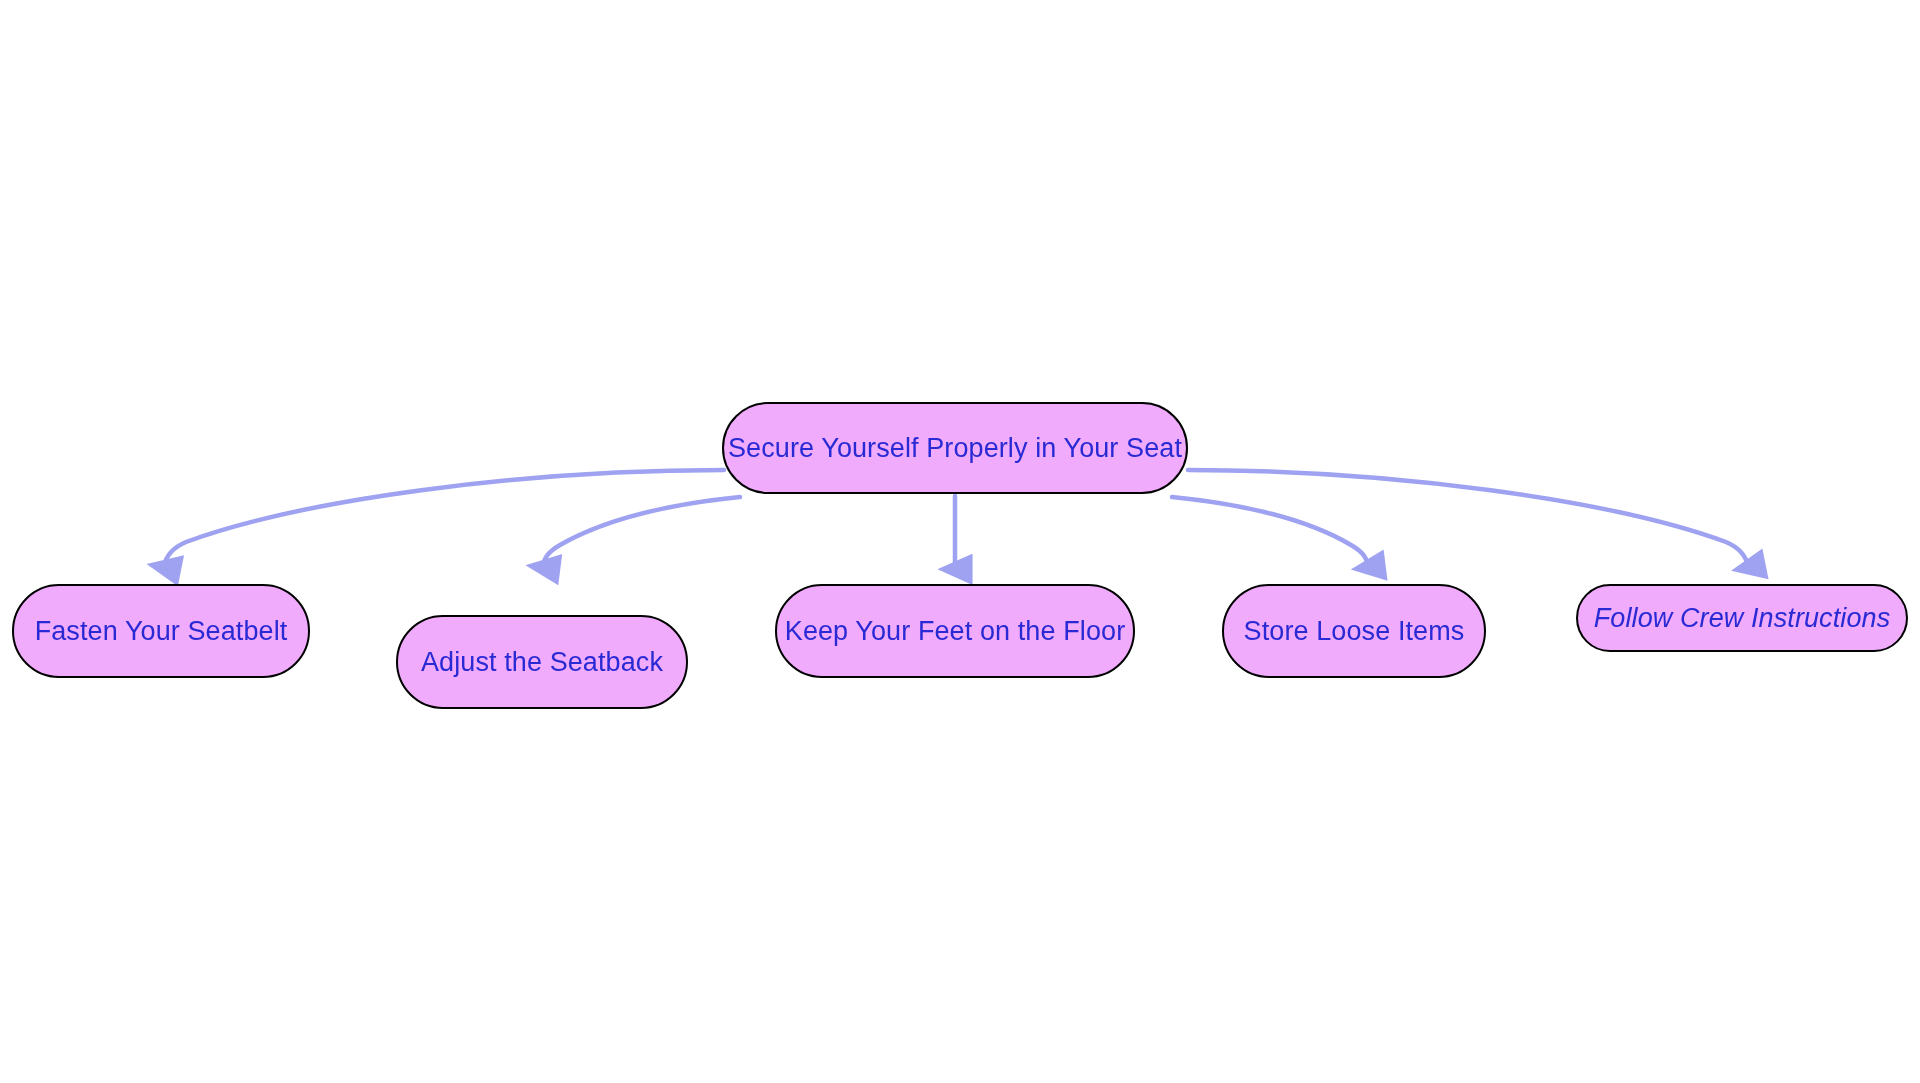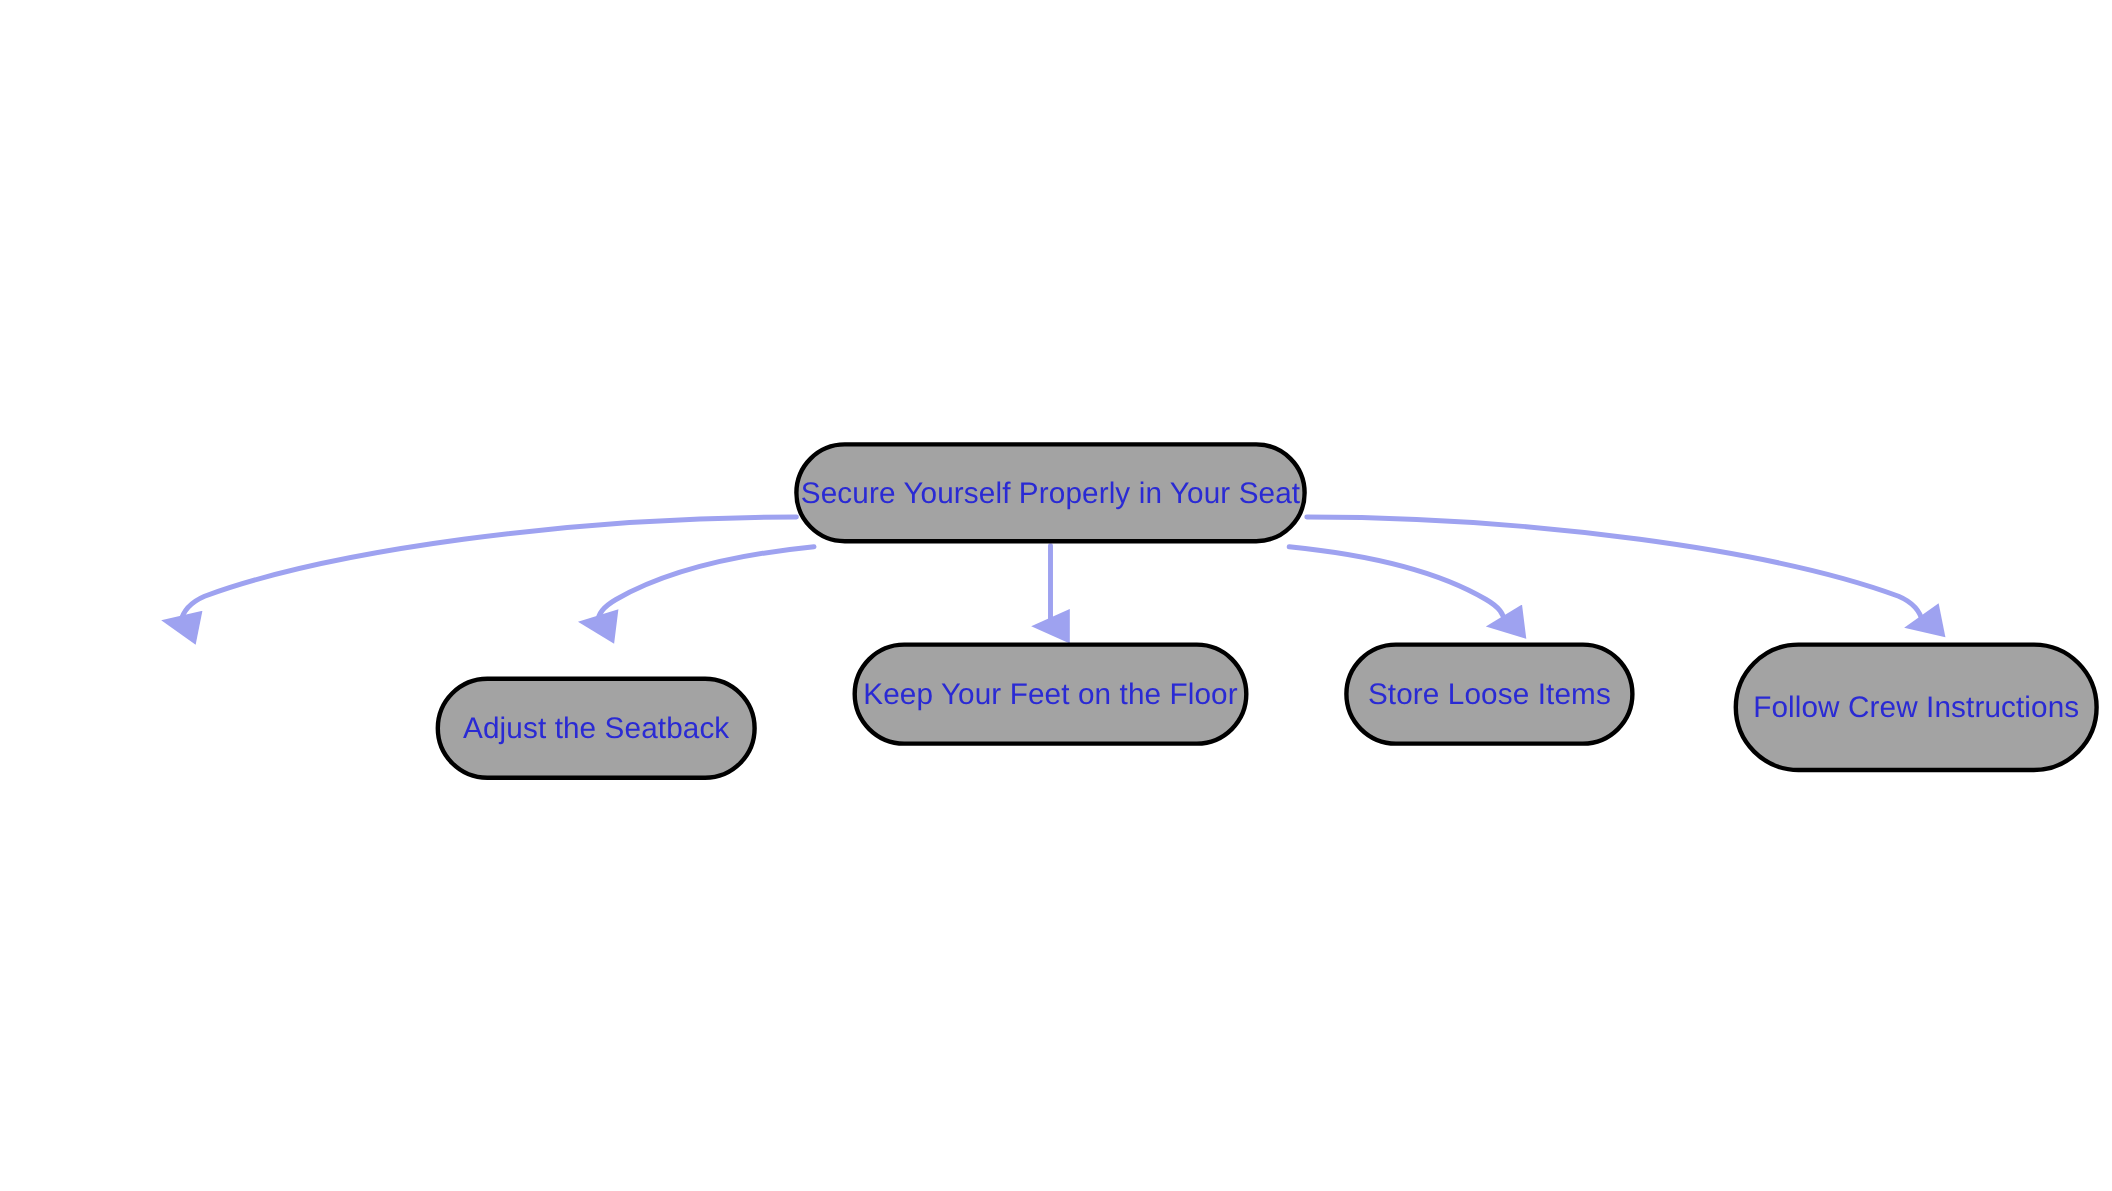--- a/index.html
+++ b/index.html
@@ -27,22 +27,22 @@
     width: 1920px;
     height: 1083px;
     pointer-events: none;
   }
   .flow-node {
     position: absolute;
     box-sizing: border-box;
     display: flex;
     align-items: center;
     justify-content: center;
-    background: #a3a3a3;
-    border: 4px solid #000000;
+    background: #f0abfc;
+    border: 2px solid #000000;
     border-radius: 999px;
     color: #2a2ad4;
     white-space: nowrap;
   }
   .flow-node .node-label {
     font-size: 27px;
     font-weight: 400;
     letter-spacing: 0.1px;
     line-height: 1;
     color: #2a2ad4;
@@ -75,21 +75,22 @@
   #node-child-3 {
     left: 1222px;
     top: 584px;
     width: 264px;
     height: 94px;
   }
   #node-child-4 {
     left: 1576px;
     top: 584px;
     width: 332px;
-    height: 118px;
+    height: 68px;
+    font-style: italic;
   }
 </style>
 </head>
 <body>
 
 <div id="diagram-canvas">
 
   <svg id="edge-layer" viewBox="0 0 1920 1083" width="1920" height="1083" xmlns="http://www.w3.org/2000/svg">
     <defs>
       <marker id="arrow-head" markerWidth="9" markerHeight="9" refX="3.2" refY="4.5" orient="auto" markerUnits="strokeWidth">
@@ -105,20 +106,23 @@
 
     <path d="M 1172,497 C 1252,505 1312,522 1351,545 C 1363,552 1367,558 1368,566" fill="none" stroke="#9ea2f0" stroke-width="4.5" stroke-linecap="round" marker-end="url(#arrow-head)"></path>
 
     <path d="M 1188,470 C 1392,470 1612,500 1726,542 C 1740,548 1746,556 1748,566" fill="none" stroke="#9ea2f0" stroke-width="4.5" stroke-linecap="round" marker-end="url(#arrow-head)"></path>
   </svg>
 
   <div class="flow-node" id="node-root">
     <span class="node-label">Secure Yourself Properly in Your Seat</span>
   </div>
 
+  <div class="flow-node" id="node-child-0">
+    <span class="node-label">Fasten Your Seatbelt</span>
+  </div>
 
   <div class="flow-node" id="node-child-1">
     <span class="node-label">Adjust the Seatback</span>
   </div>
 
   <div class="flow-node" id="node-child-3">
     <span class="node-label">Store Loose Items</span>
   </div>
 
   <div class="flow-node" id="node-child-2">

